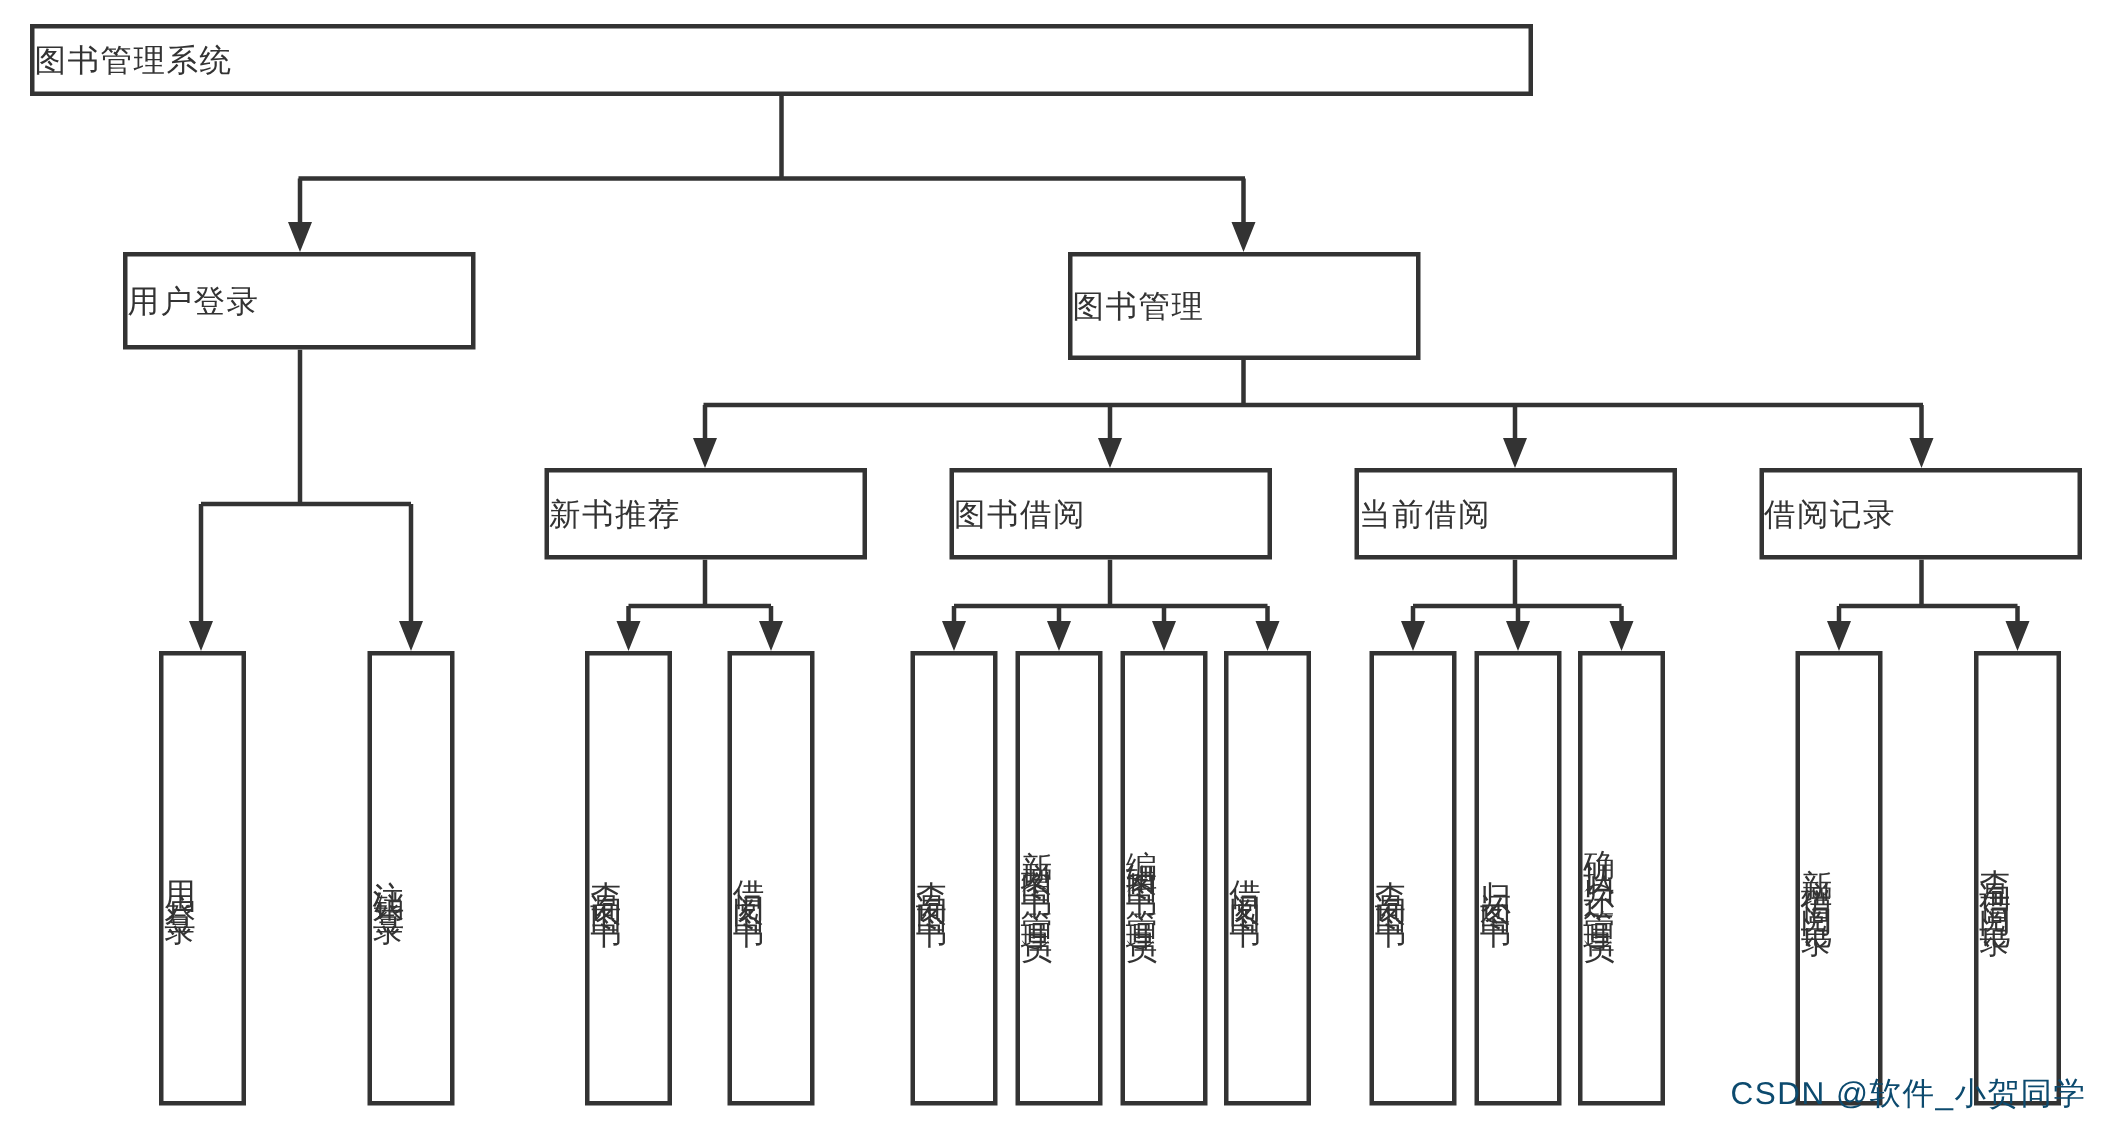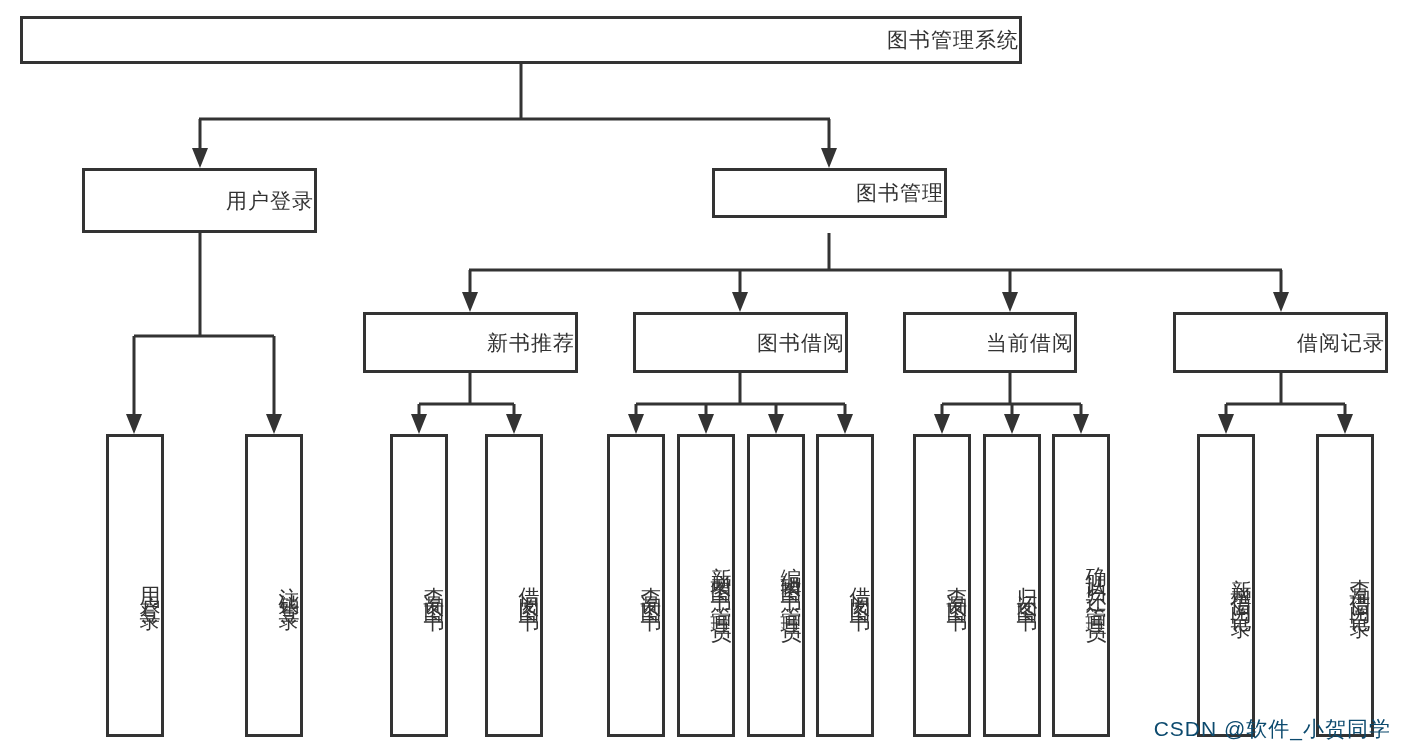--- a/index.html
+++ b/index.html
@@ -21,21 +21,21 @@
     top: 0;
     z-index: 1;
   }
   .node, .leaf {
     position: absolute;
     box-sizing: border-box;
     background: #ffffff;
     border: 3px solid #333333;
     display: flex;
     align-items: center;
-    justify-content: flex-end;
+    justify-content: flex-start;
     z-index: 2;
     color: #333333;
   }
   .node span {
     font-size: 21px;
     letter-spacing: 1px;
     white-space: nowrap;
     color: #333333;
   }
   .leaf span {
@@ -90,31 +90,31 @@
          M1218 414 L1234 414 L1226 434 Z  M1337 414 L1353 414 L1345 434 Z"></path>
   </svg>
 
   <div class="node" style="left:20px; top:16px; width:1002px; height:48px;">
     <span>图书管理系统</span>
   </div>
 
   <div class="node" style="left:82px; top:168px; width:235px; height:65px;">
     <span>用户登录</span>
   </div>
-  <div class="node" style="left:712px; top:168px; width:235px; height:50px;">
+  <div class="node" style="left:712px; top:168px; width:235px; height:72px;">
     <span>图书管理</span>
   </div>
 
   <div class="node" style="left:633px; top:312px; width:215px; height:61px;">
     <span>图书借阅</span>
   </div>
   <div class="node" style="left:363px; top:312px; width:215px; height:61px;">
     <span>新书推荐</span>
   </div>
-  <div class="node" style="left:903px; top:312px; width:174px; height:61px;">
+  <div class="node" style="left:903px; top:312px; width:215px; height:61px;">
     <span>当前借阅</span>
   </div>
   <div class="node" style="left:1173px; top:312px; width:215px; height:61px;">
     <span>借阅记录</span>
   </div>
 
   <div class="leaf" style="left:106px; top:434px; width:58px; height:303px;">
     <span>用户登录</span>
   </div>
   <div class="leaf" style="left:245px; top:434px; width:58px; height:303px;">

